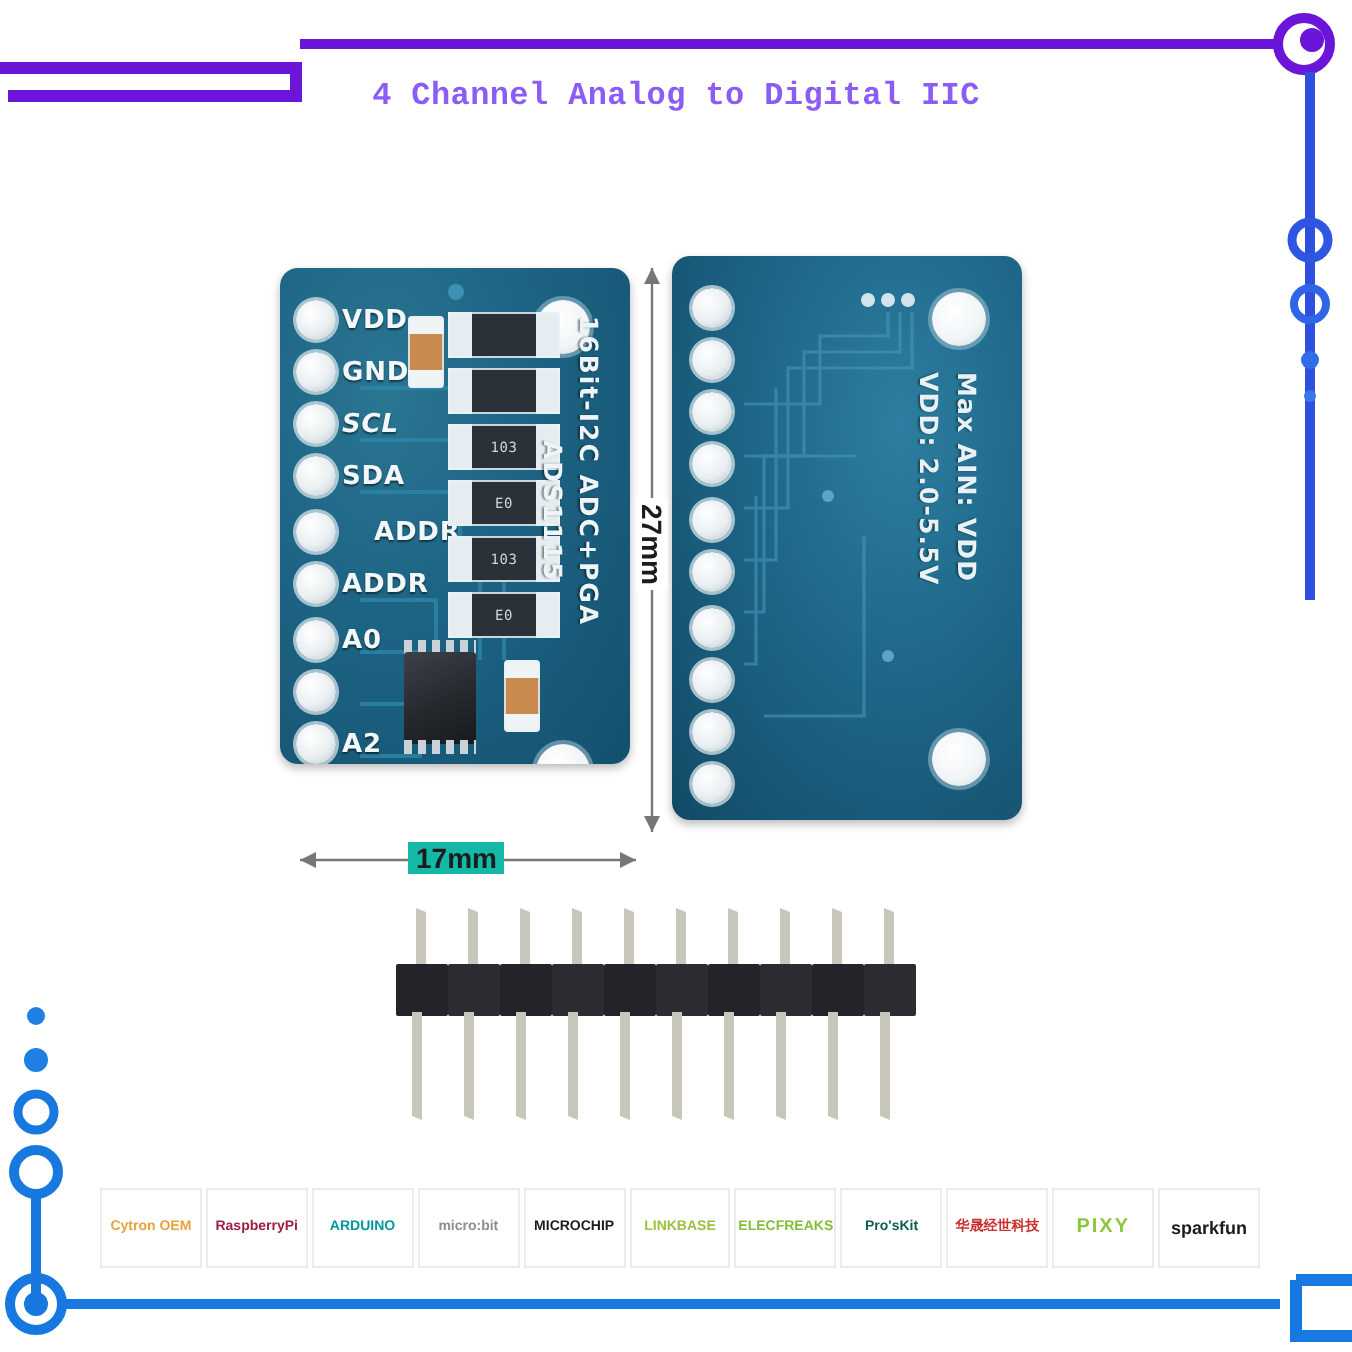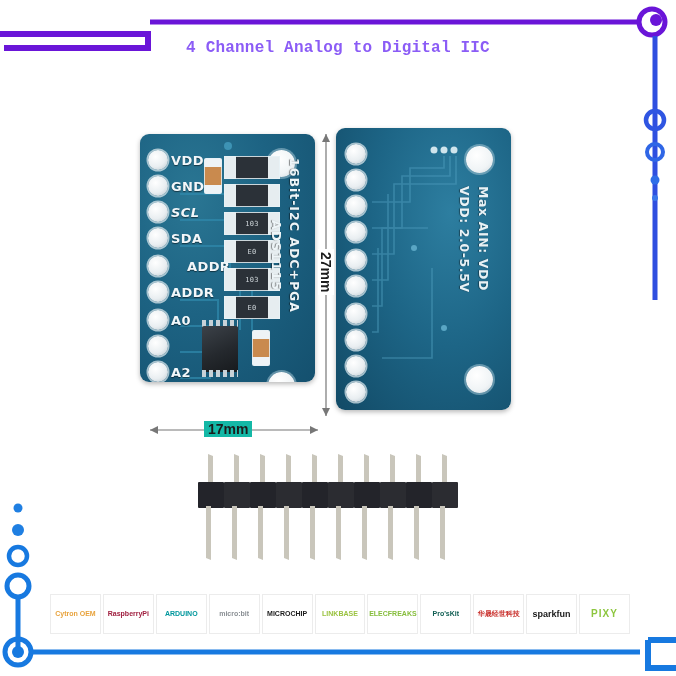--- a/index.html
+++ b/index.html
@@ -460,20 +460,20 @@
     <div class="logo-cell">
       <div class="logo-txt" style="color:#86bd3c">ELECFREAKS</div>
     </div>
     <div class="logo-cell">
       <div class="logo-txt" style="color:#0f5d52">Pro'sKit</div>
     </div>
     <div class="logo-cell">
       <div class="logo-txt" style="color:#c9302c">华晟经世科技</div>
     </div>
     <div class="logo-cell">
+      <div class="logo-txt" style="color:#8dc63f;font-size:10px;letter-spacing:1px">PIXY</div>
+    </div>
+    <div class="logo-cell">
       <div class="logo-txt" style="color:#1c1c1c;font-size:9px">sparkfun</div>
     </div>
-    <div class="logo-cell">
-      <div class="logo-txt" style="color:#8dc63f;font-size:10px;letter-spacing:1px">PIXY</div>
-    </div>
   </div>
 
 </div>
 
 </body></html>

